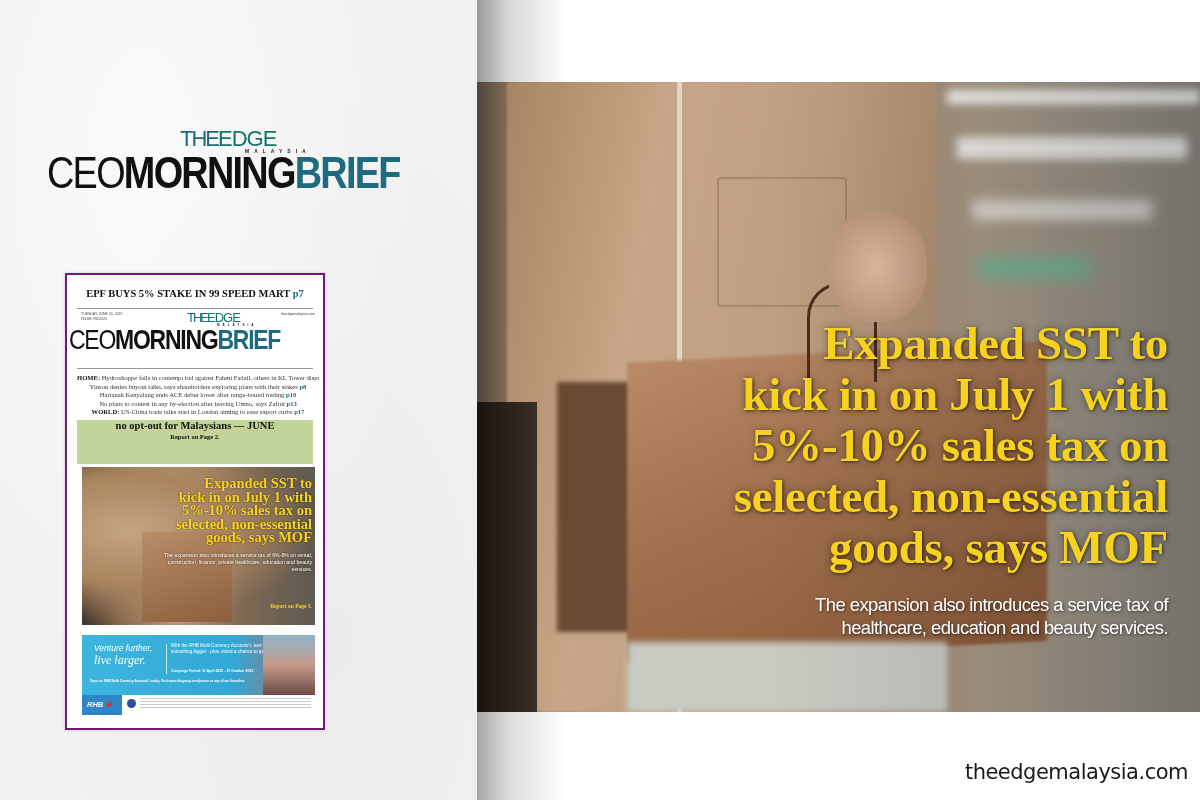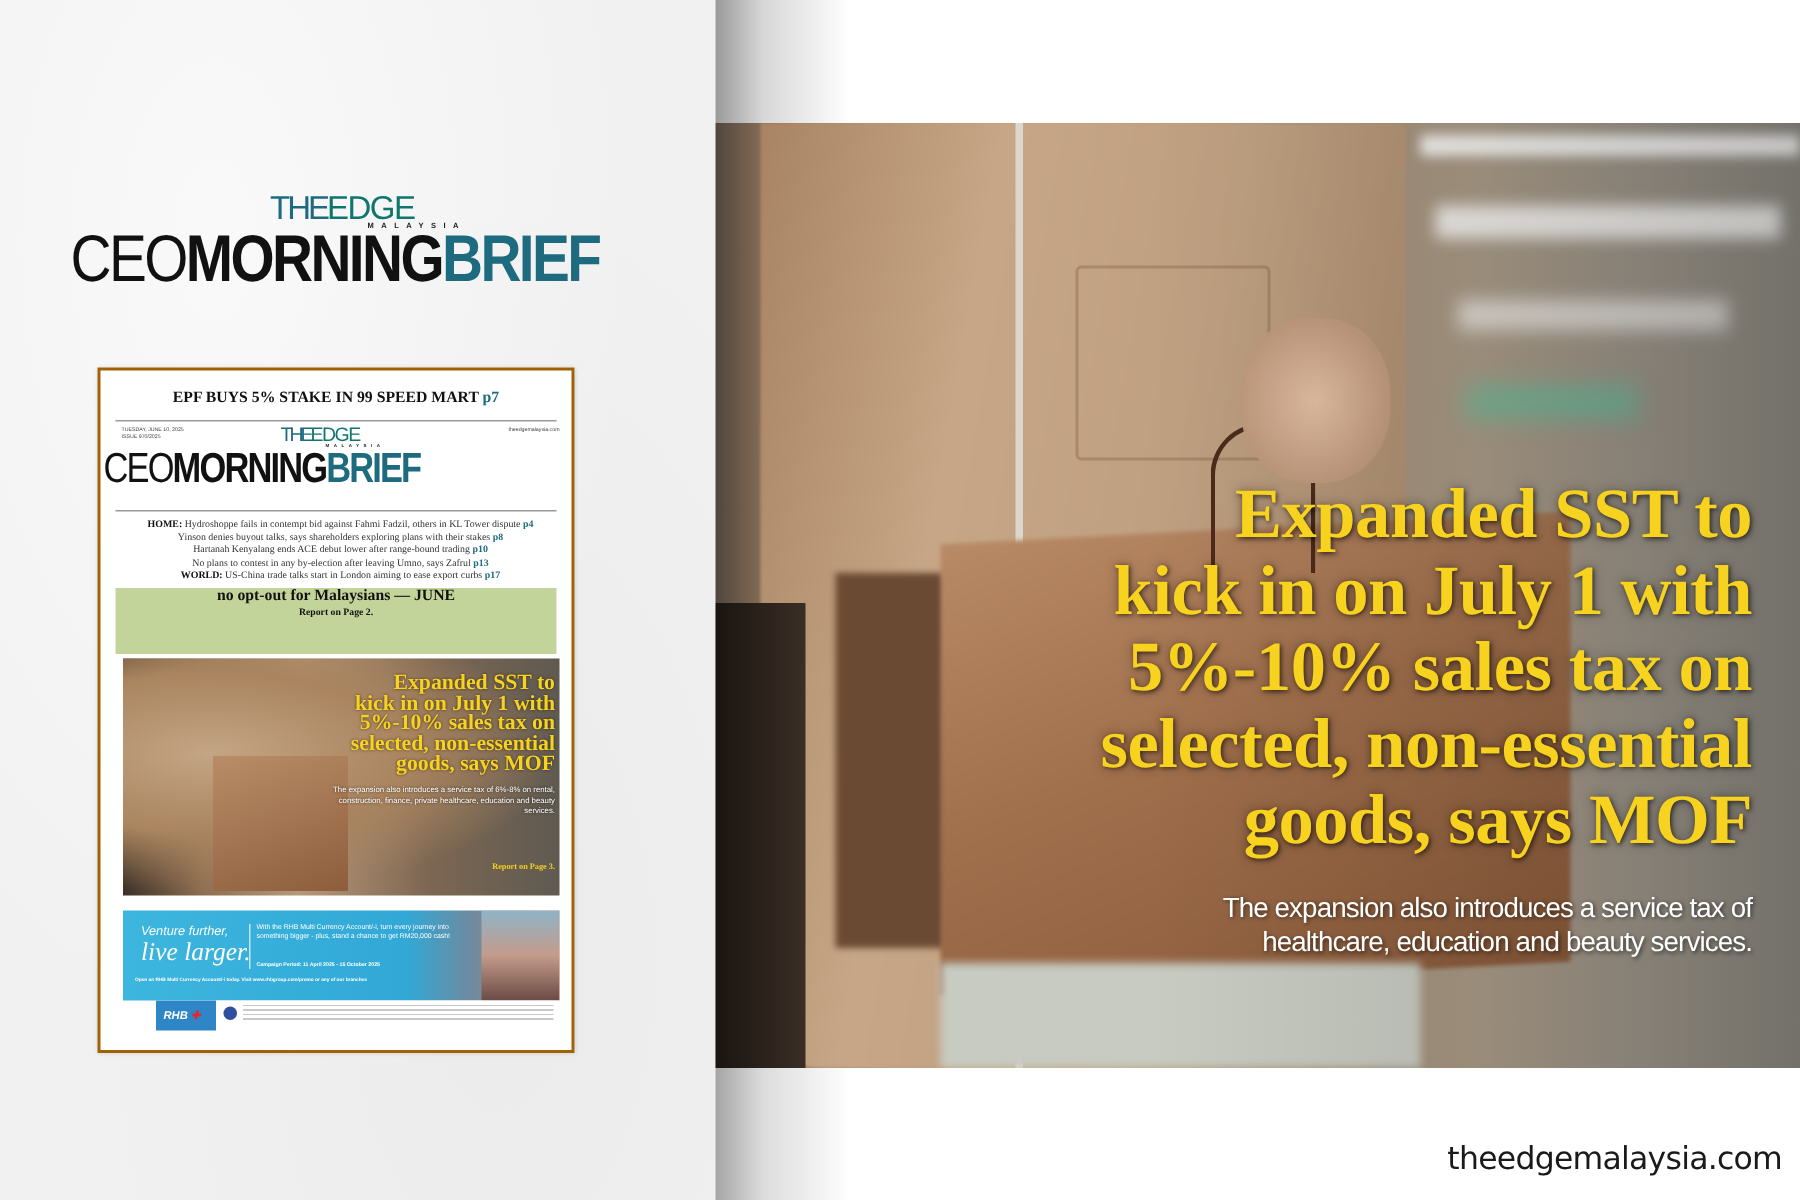--- a/index.html
+++ b/index.html
@@ -44,22 +44,22 @@
     font-family: "Liberation Sans Narrow", "Liberation Sans", sans-serif;
     font-size: 44px; line-height: 50px; letter-spacing: -2px;
     transform: scaleX(0.86); transform-origin: left top;
   }
   .cmb .ceo { color: #111; font-weight: 400; }
   .cmb .morning { color: #111; font-weight: 900; }
   .cmb .brief { color: #1e6b80; font-weight: 900; }
 
   
   .paper {
-    position: absolute; left: 65px; top: 245px; width: 318px; height: 457px;
-    background: #fff; border: 2px solid #a16207;
+    position: absolute; left: 65px; top: 273px; width: 260px; height: 457px;
+    background: #fff; border: 2px solid #701a75;
     box-shadow: 0 0 3px rgba(0,0,0,0.15);
   }
   .paper .banner {
     position: absolute; left: 0; top: 13px; width: 100%; text-align: center;
     font-family: "Liberation Serif", serif; font-weight: 700; font-size: 10.5px; color: #111;
   }
   .paper .banner .pg { color: #1e6b80; }
   .paper .rule { position: absolute; left: 10px; right: 10px; height: 1px; background: #999; }
   .paper .dateline {
     position: absolute; left: 14px; top: 37px; font-size: 3.5px; color: #444; line-height: 4.5px;
@@ -105,34 +105,34 @@
   .mini-photo .report {
     position: absolute; right: 3px; top: 136px; color: #f7d21e;
     font-family: "Liberation Serif", serif; font-weight: 700; font-size: 5.5px;
   }
   .ad {
     position: absolute; left: 15px; right: 8px; top: 360px; height: 60px; overflow: hidden;
     background: linear-gradient(90deg, #3db6df 0%, #31a8d6 65%, #6f8aa0 80%, #b98c7a 100%);
   }
   .ad .v1 { position: absolute; left: 12px; top: 8px; color: #fff; font-size: 8.5px; font-weight: 300; font-style: italic; }
   .ad .v2 {
-    position: absolute; left: 12px; top: 18px; color: #fff; font-size: 17px;
+    position: absolute; left: 12px; top: 18px; color: #fff; font-size: 12px;
     font-family: "Liberation Serif", serif; font-style: italic;
   }
   .ad .divider { position: absolute; left: 84px; top: 9px; width: 1px; height: 30px; background: rgba(255,255,255,0.7); }
   .ad .body-txt {
     position: absolute; left: 89px; top: 8px; width: 140px; color: #fff; font-size: 4.6px; line-height: 6px;
   }
   .ad .camp { position: absolute; left: 89px; top: 34px; color: #fff; font-size: 3.5px; font-weight: 700; }
   .ad .open { position: absolute; left: 8px; top: 44px; color: #fff; font-size: 3.2px; font-weight: 700; }
   .ad .gondola {
     position: absolute; right: 0; top: 0; width: 52px; height: 60px;
     background: linear-gradient(180deg, #8fb4c8 0%, #c49b8a 50%, #6b4b45 100%);
   }
-  .ad-footer { position: absolute; left: 15px; right: 8px; top: 420px; height: 20px; background: #fff; margin-left: 22px; }
+  .ad-footer { position: absolute; left: 15px; right: 8px; top: 420px; height: 20px; background: #fff; }
   .ad-footer .rhb {
     position: absolute; left: 0; top: 0; width: 40px; height: 20px; background: #2f86c7;
     color: #fff; font-weight: 700; font-style: italic; font-size: 7.5px; line-height: 20px; padding-left: 5px;
   }
   .ad-footer .rhb .plus { color: #e4262f; }
   .ad-footer .fine { position: absolute; left: 58px; top: 3px; right: 4px; height: 12px;
     background: repeating-linear-gradient(180deg, #c8c8c8 0 1px, transparent 1px 3px); }
   .ad-footer .pidm { position: absolute; left: 45px; top: 4px; width: 9px; height: 9px; border-radius: 50%; background: #2d4f9e; }
 
   

